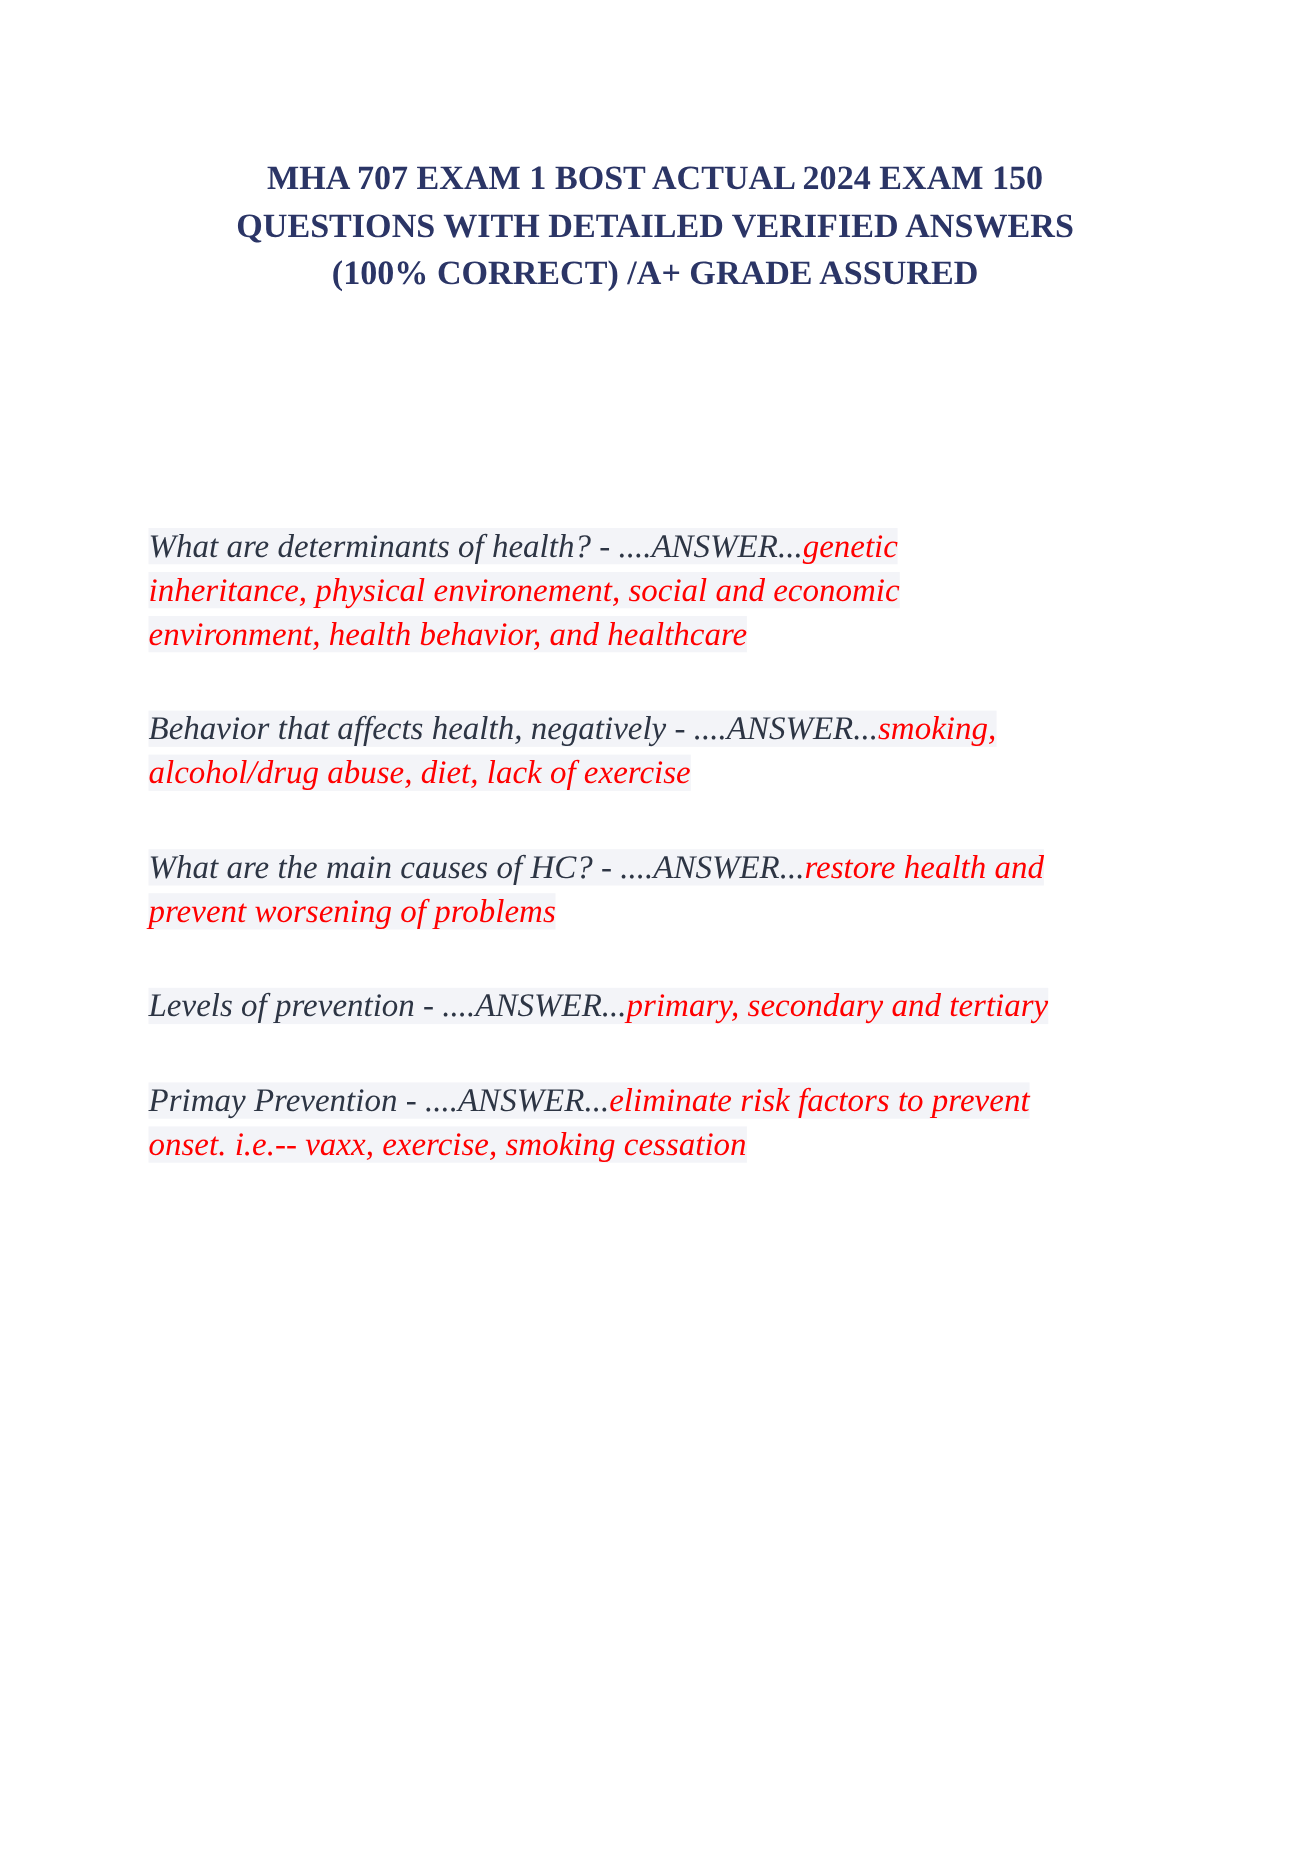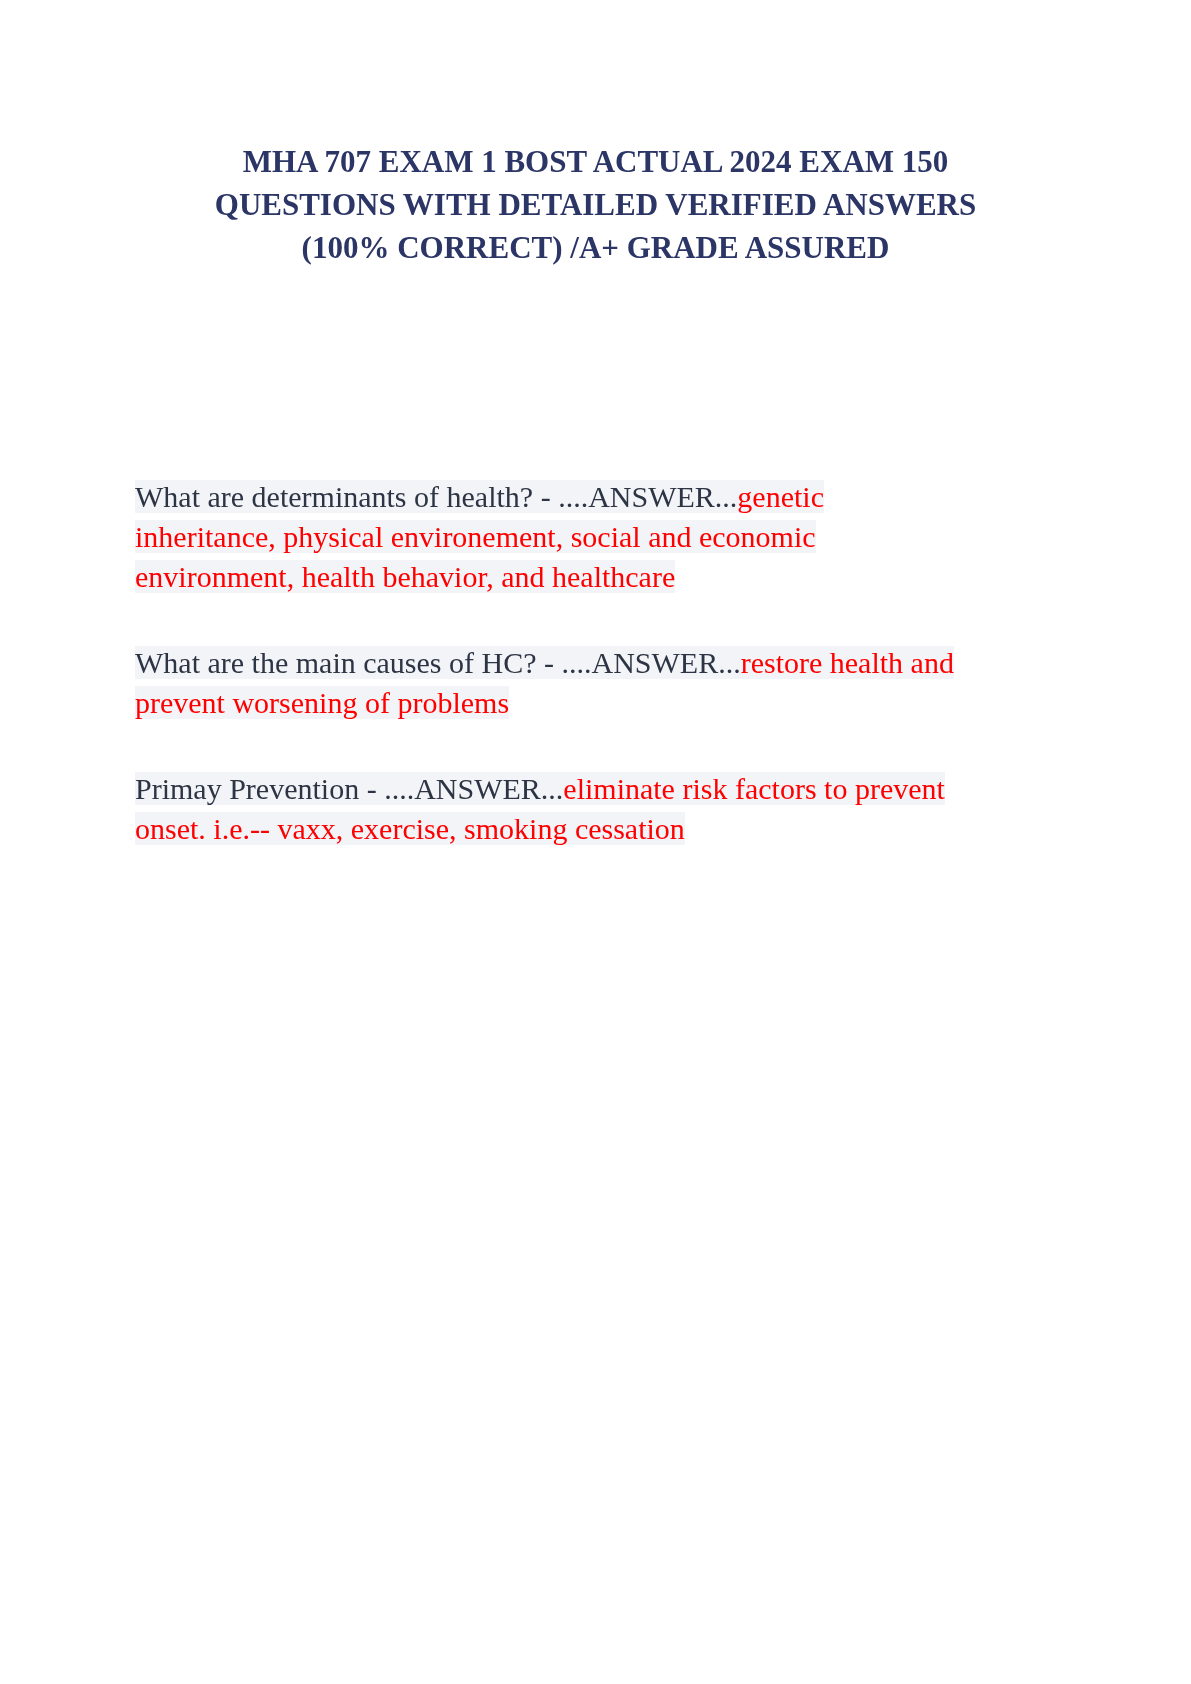--- a/index.html
+++ b/index.html
@@ -31,39 +31,42 @@
     letter-spacing: 0px;
   }
   .qa-list {
     margin-left: 135px;
     width: 820px;
   }
   .qa {
     margin: 0 0 46px 0;
     font-size: 30px;
     line-height: 40px;
+    font-style: italic;
   }
   .hl {
     background: var(--highlight, #f3f4f8);
   }
   .q {
     color: var(--question, #2d3544);
   }
   .a {
     color: var(--answer, #ff0000);
   }
 </style>
 </head>
 <body>
 
 <div class="page">
   <h1 class="title">MHA 707 EXAM 1 BOST ACTUAL 2024 EXAM 150 QUESTIONS WITH DETAILED VERIFIED ANSWERS (100% CORRECT) /A+ GRADE ASSURED</h1>
   <div class="qa-list">
   <p class="qa"><span class="hl"><span class="q">What are determinants of health?</span><span class="q"> - </span><span class="q">....ANSWER...</span><span class="a">genetic inheritance, physical environement, social and economic environment, health behavior, and healthcare</span></span></p>
 
+  <p class="qa"><span class="hl"><span class="q">Behavior that affects health, negatively</span><span class="q"> - </span><span class="q">....ANSWER...</span><span class="a">smoking, alcohol/drug abuse, diet, lack of exercise</span></span></p>
 
 
   <p class="qa"><span class="hl"><span class="q">What are the main causes of HC?</span><span class="q"> - </span><span class="q">....ANSWER...</span><span class="a">restore health and prevent worsening of problems</span></span></p>
 
+  <p class="qa"><span class="hl"><span class="q">Levels of prevention</span><span class="q"> - </span><span class="q">....ANSWER...</span><span class="a">primary, secondary and tertiary</span></span></p>
 
   <p class="qa"><span class="hl"><span class="q">Primay Prevention</span><span class="q"> - </span><span class="q">....ANSWER...</span><span class="a">eliminate risk factors to prevent onset. i.e.-- vaxx, exercise, smoking cessation</span></span></p>
 </div>
 </div>
 
 </body></html>

